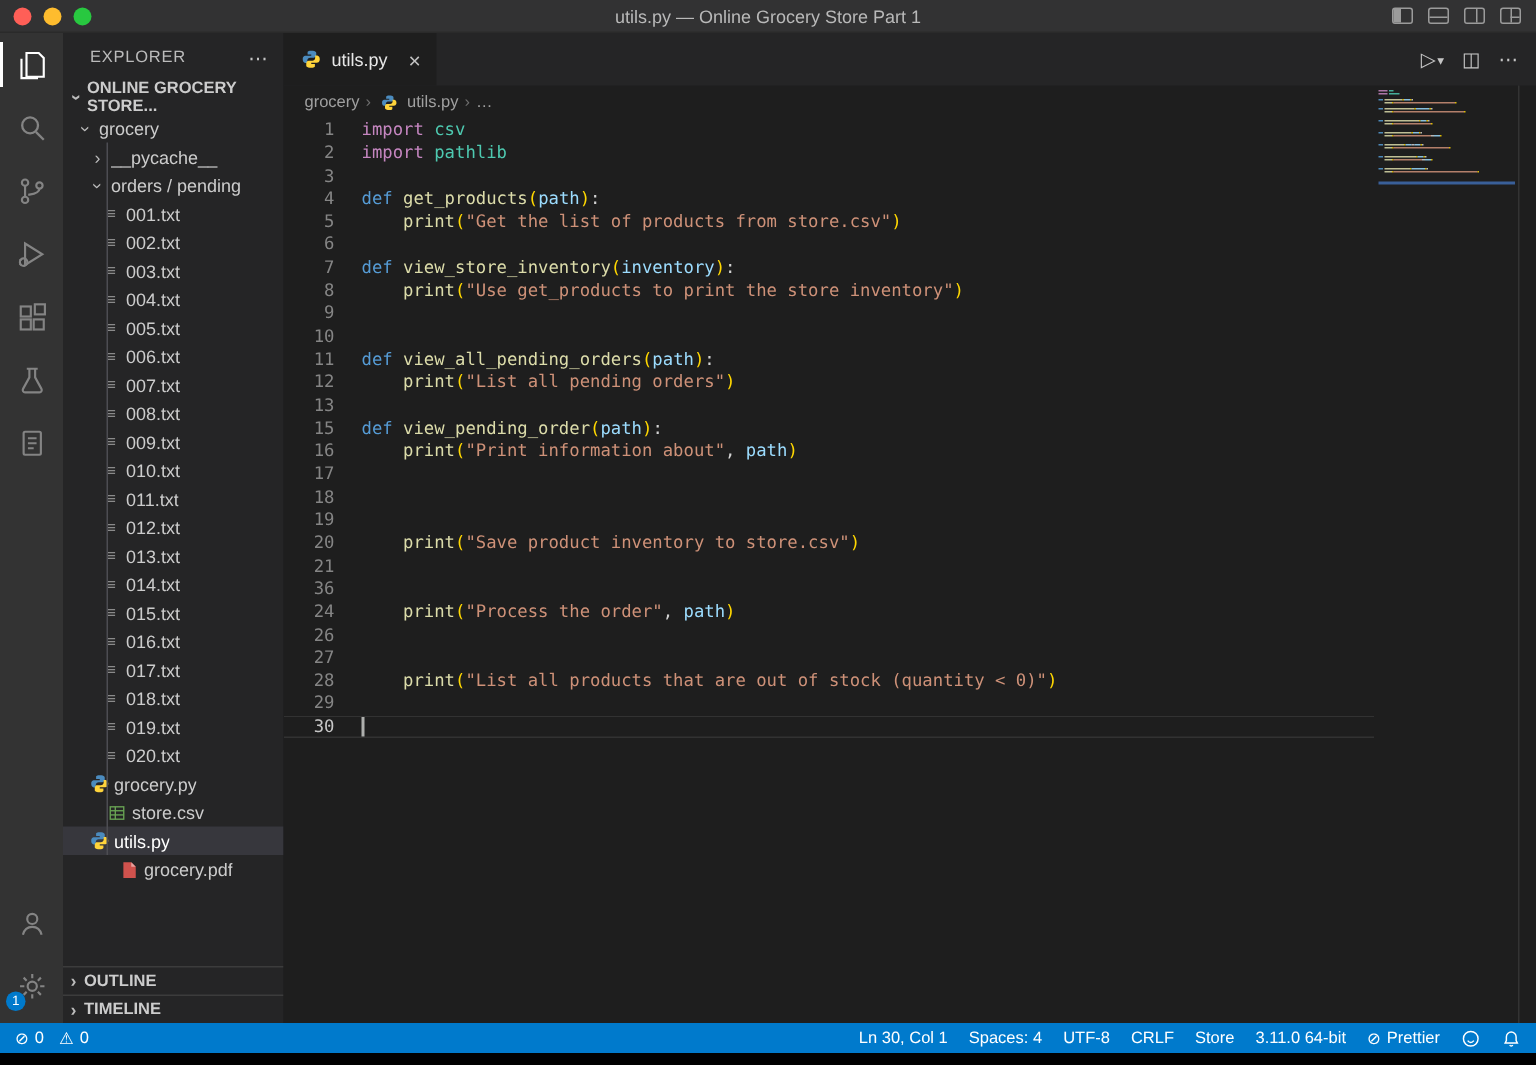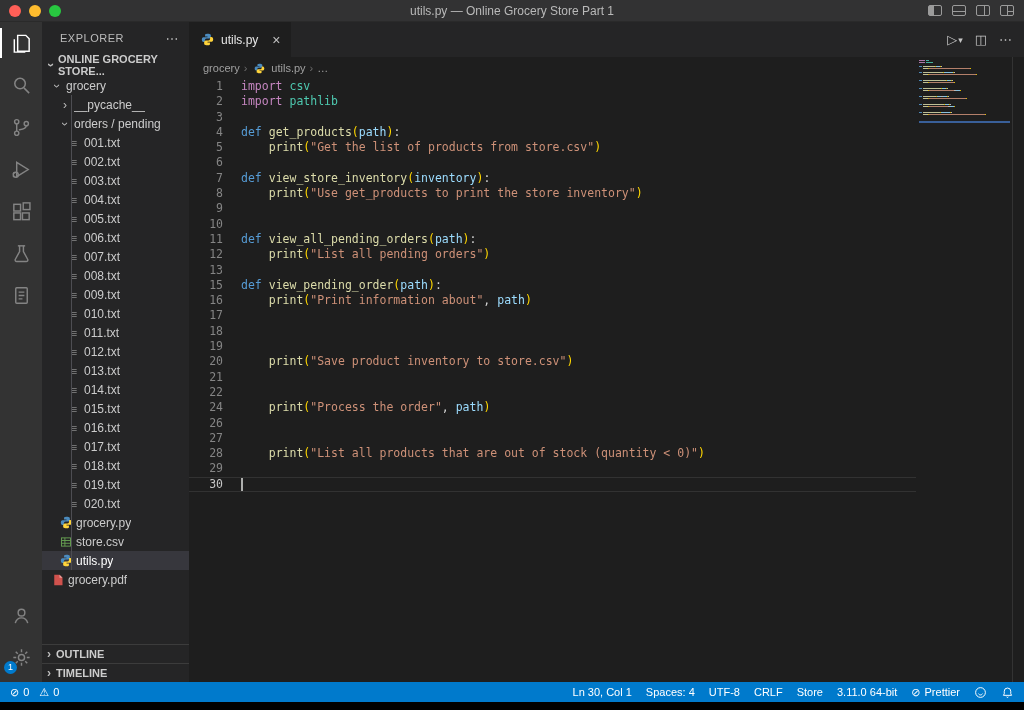--- a/index.html
+++ b/index.html
@@ -324,21 +324,21 @@
           </div>
           <div class="tree-row" style="padding-left: 16px;">
             <span class="ficon">
               <svg viewBox="0 0 16 16" width="13" height="13">
                 <path fill="#4b8bbe" d="M7.8 1C4.9 1 5 2.3 5 2.3v1.9h3v.9H3.7S1 4.8 1 7.9 3.4 11 3.4 11h1.4V9.2S4.7 6.8 7.1 6.8h2.8s2.2 0 2.2-2.2V2.9S12.5 1 7.8 1z"></path>
                 <path fill="#ffd43b" d="M8.2 15c2.9 0 2.8-1.3 2.8-1.3v-1.9H8v-.9h4.3S15 11.2 15 8.1 12.6 5 12.6 5h-1.4v1.8s.1 2.4-2.3 2.4H6.1s-2.2 0-2.2 2.2v1.7S3.5 15 8.2 15z"></path>
               </svg>
             </span>
             <span class="tlabel">grocery.py</span>
           </div>
-          <div class="tree-row" style="padding-left: 16px; text-align: right;">
+          <div class="tree-row" style="padding-left: 28px; text-align: right;">
             <span class="ficon">
               <svg viewBox="0 0 16 16" width="12" height="12">
                 <g stroke="#69a454" stroke-width="1.2" fill="none">
                   <rect x="2" y="2.5" width="12" height="11"></rect>
                   <line x1="2" y1="6" x2="14" y2="6"></line>
                   <line x1="2" y1="9.7" x2="14" y2="9.7"></line>
                   <line x1="6.5" y1="2.5" x2="6.5" y2="13.5"></line>
                 </g>
               </svg>
             </span>
@@ -346,21 +346,21 @@
           </div>
           <div class="tree-row selected" style="padding-left: 16px;">
             <span class="ficon">
               <svg viewBox="0 0 16 16" width="13" height="13">
                 <path fill="#4b8bbe" d="M7.8 1C4.9 1 5 2.3 5 2.3v1.9h3v.9H3.7S1 4.8 1 7.9 3.4 11 3.4 11h1.4V9.2S4.7 6.8 7.1 6.8h2.8s2.2 0 2.2-2.2V2.9S12.5 1 7.8 1z"></path>
                 <path fill="#ffd43b" d="M8.2 15c2.9 0 2.8-1.3 2.8-1.3v-1.9H8v-.9h4.3S15 11.2 15 8.1 12.6 5 12.6 5h-1.4v1.8s.1 2.4-2.3 2.4H6.1s-2.2 0-2.2 2.2v1.7S3.5 15 8.2 15z"></path>
               </svg>
             </span>
             <span class="tlabel">utils.py</span>
           </div>
-          <div class="tree-row" style="padding-left: 8px;">
+          <div class="tree-row" style="padding-left: 8px; margin-left: 28px;">
             <span class="ficon">
               <svg viewBox="0 0 16 16" width="12" height="12">
                 <path fill="#d0524d" d="M3 1h7l4 4v10H3z"></path>
                 <path fill="#e8a29f" d="M10 1l4 4h-4z"></path>
               </svg>
             </span>
             <span class="tlabel">grocery.pdf</span>
           </div>
           <div class="indent-guide" style="top: 19px; height: 475px;"></div>
         </div>
@@ -433,21 +433,21 @@
               <div class="code-row"><span class="ln">11</span><span class="code-text"><span class="tk-d">def</span><span class="tk-t"> </span><span class="tk-f">view_all_pending_orders</span><span class="tk-b">(</span><span class="tk-p">path</span><span class="tk-b">)</span><span class="tk-t">:</span></span></div>
               <div class="code-row"><span class="ln">12</span><span class="code-text"><span class="tk-t">    </span><span class="tk-f">print</span><span class="tk-b">(</span><span class="tk-s">"List all pending orders"</span><span class="tk-b">)</span></span></div>
               <div class="code-row"><span class="ln">13</span><span class="code-text"></span></div>
               <div class="code-row"><span class="ln">15</span><span class="code-text"><span class="tk-d">def</span><span class="tk-t"> </span><span class="tk-f">view_pending_order</span><span class="tk-b">(</span><span class="tk-p">path</span><span class="tk-b">)</span><span class="tk-t">:</span></span></div>
               <div class="code-row"><span class="ln">16</span><span class="code-text"><span class="tk-t">    </span><span class="tk-f">print</span><span class="tk-b">(</span><span class="tk-s">"Print information about"</span><span class="tk-t">, </span><span class="tk-p">path</span><span class="tk-b">)</span></span></div>
               <div class="code-row"><span class="ln">17</span><span class="code-text"></span></div>
               <div class="code-row"><span class="ln">18</span><span class="code-text"></span></div>
               <div class="code-row"><span class="ln">19</span></div>
               <div class="code-row"><span class="ln">20</span><span class="code-text"><span class="tk-t">    </span><span class="tk-f">print</span><span class="tk-b">(</span><span class="tk-s">"Save product inventory to store.csv"</span><span class="tk-b">)</span></span></div>
               <div class="code-row"><span class="ln">21</span><span class="code-text"></span></div>
-              <div class="code-row"><span class="ln">22</span><span class="code-text"></span></div>
+              <div class="code-row"><span class="ln">36</span><span class="code-text"></span></div>
               <div class="code-row"><span class="ln">24</span><span class="code-text"><span class="tk-t">    </span><span class="tk-f">print</span><span class="tk-b">(</span><span class="tk-s">"Process the order"</span><span class="tk-t">, </span><span class="tk-p">path</span><span class="tk-b">)</span></span></div>
               <div class="code-row"><span class="ln">26</span><span class="code-text"></span></div>
               <div class="code-row"><span class="ln">27</span></div>
               <div class="code-row"><span class="ln">28</span><span class="code-text"><span class="tk-t">    </span><span class="tk-f">print</span><span class="tk-b">(</span><span class="tk-s">"List all products that are out of stock (quantity &lt; 0)"</span><span class="tk-b">)</span></span></div>
               <div class="code-row"><span class="ln">29</span><span class="code-text"></span></div>
               <div class="code-row current"><span class="ln">30</span><span class="code-text"><span class="caret"></span></span></div>
             </div>
         </div>
         <div class="minimap" id="minimap">
             <div class="mm-line">

